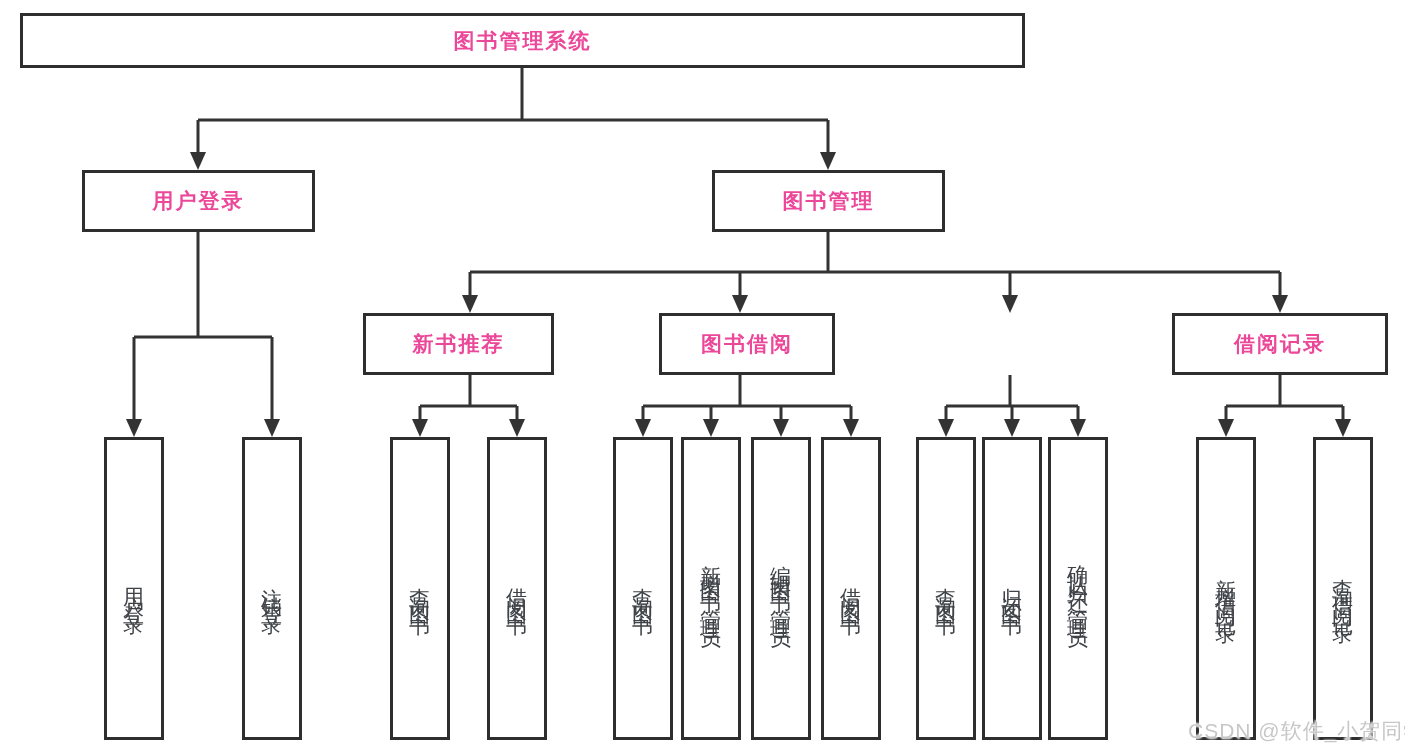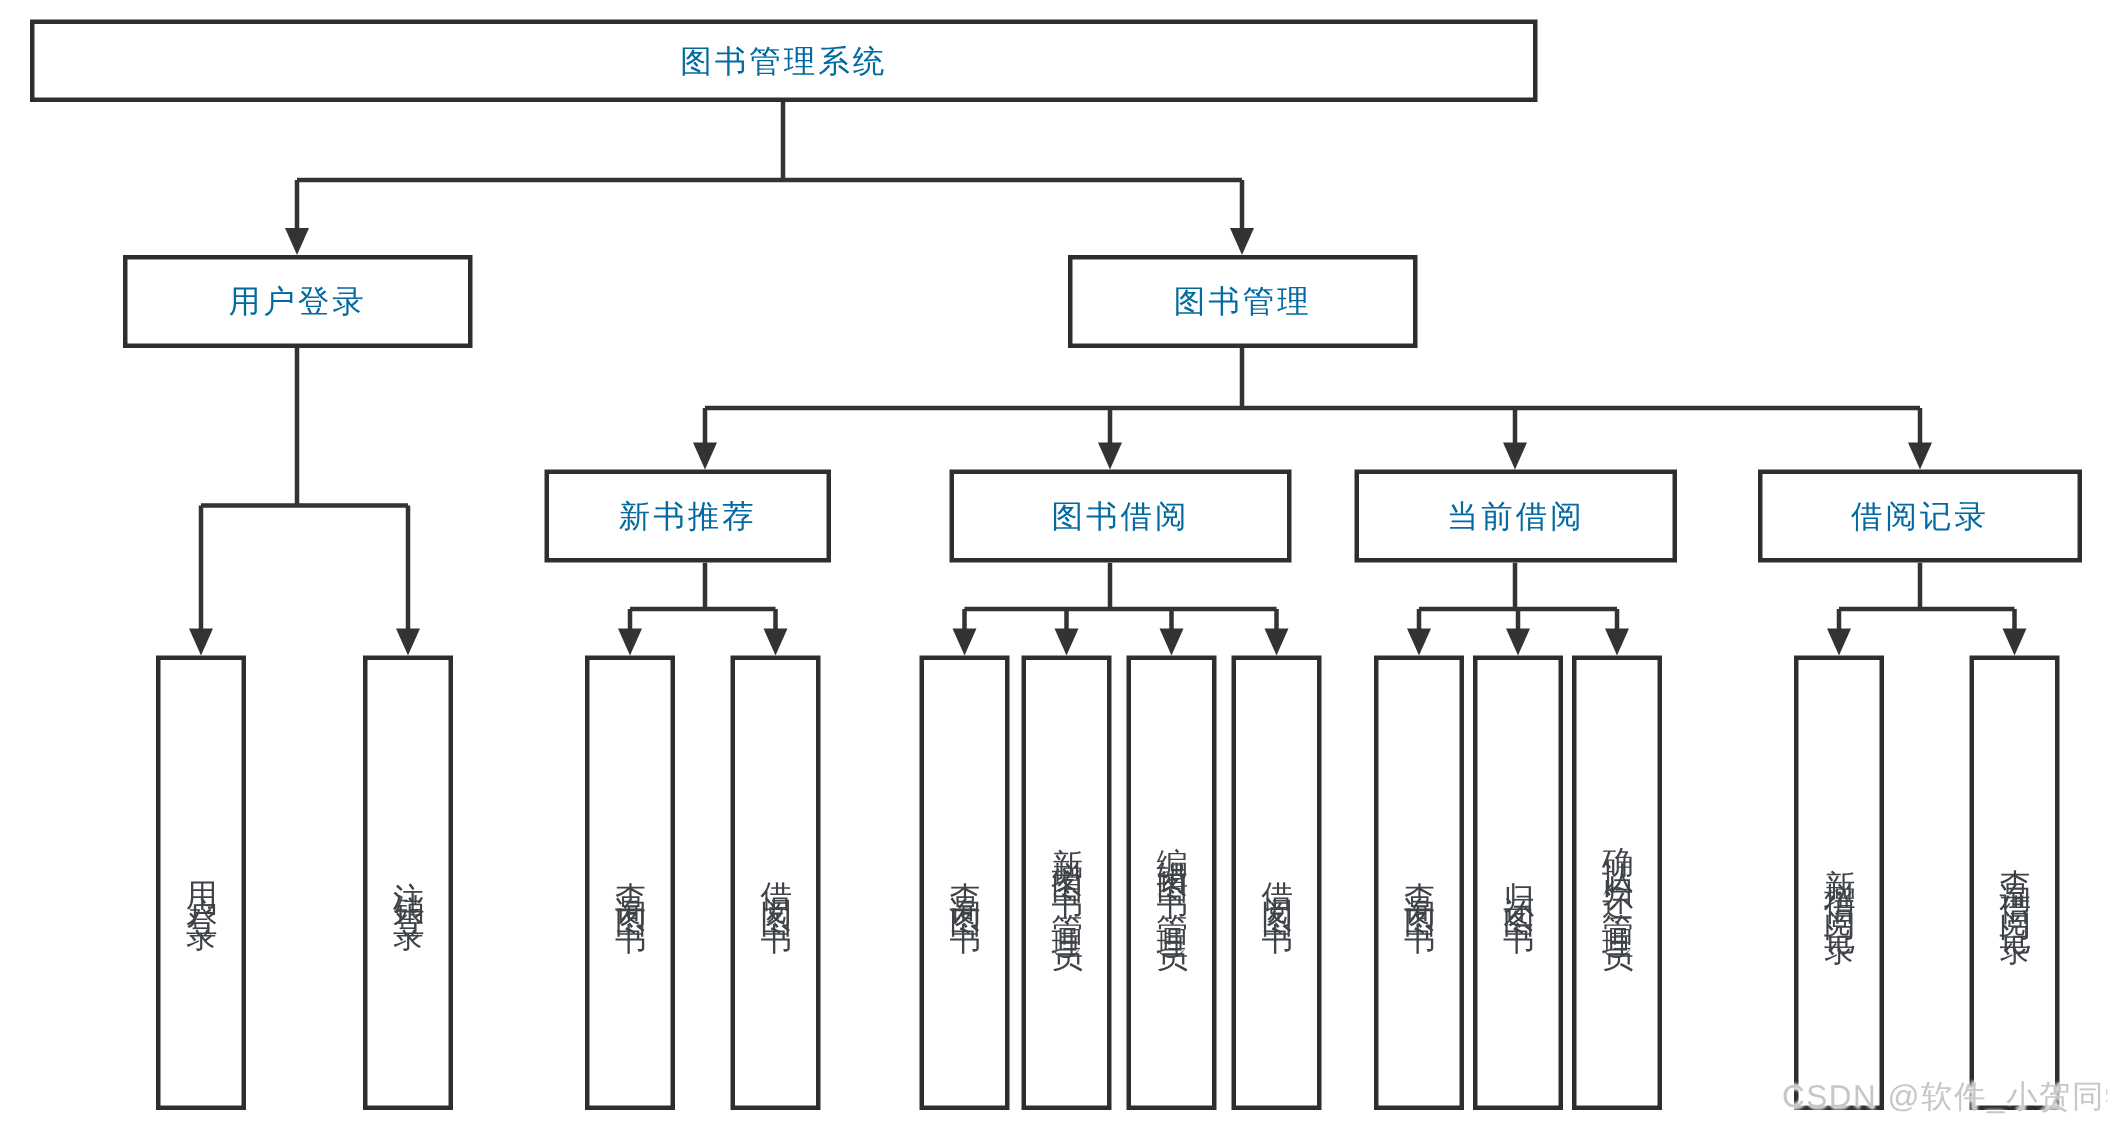--- a/index.html
+++ b/index.html
@@ -22,24 +22,25 @@
   }
   .box {
     position: absolute;
     box-sizing: border-box;
     border: 3px solid #2e2e2e;
     background: #ffffff;
     display: flex;
     align-items: center;
     justify-content: center;
     font-size: 21px;
-    color: #0369a1;
+    color: #ec4899;
     letter-spacing: 2px;
     z-index: 2;
     white-space: nowrap;
+    font-weight: bold;
   }
   .vbox {
     position: absolute;
     box-sizing: border-box;
     border: 3px solid #2e2e2e;
     background: #ffffff;
     display: flex;
     align-items: center;
     justify-content: center;
     writing-mode: vertical-rl;
@@ -102,22 +103,21 @@
       <polygon points="1335,419 1351,419 1343,437"></polygon>
     </g>
   </svg>
 
   <div class="box" style="left:20px; top:13px; width:1005px; height:55px;">图书管理系统</div>
 
   <div class="box" style="left:82px; top:170px; width:233px; height:62px;">用户登录</div>
   <div class="box" style="left:712px; top:170px; width:233px; height:62px;">图书管理</div>
 
   <div class="box" style="left:363px; top:313px; width:191px; height:62px;">新书推荐</div>
-  <div class="box" style="left:633px; top:313px; width:228px; height:62px;">图书借阅</div>
-  <div class="box" style="left:903px; top:313px; width:215px; height:62px;">当前借阅</div>
+  <div class="box" style="left:659px; top:313px; width:176px; height:62px;">图书借阅</div>
   <div class="box" style="left:1172px; top:313px; width:216px; height:62px;">借阅记录</div>
 
   <div class="vbox" style="left:104px;">用户登录</div>
   <div class="vbox" style="left:242px;">注销登录</div>
 
   <div class="vbox" style="left:390px;">查询图书</div>
   <div class="vbox" style="left:487px;">借阅图书</div>
 
   <div class="vbox" style="left:613px;">查询图书</div>
   <div class="vbox" style="left:681px;">新增图书（管理员）</div>

